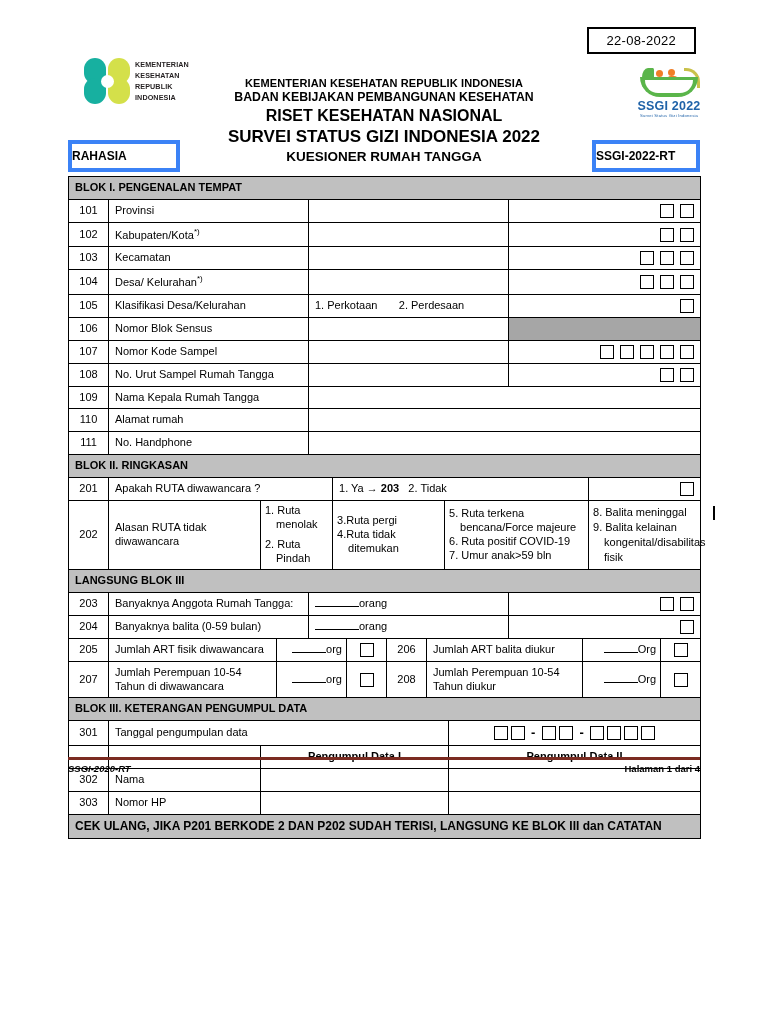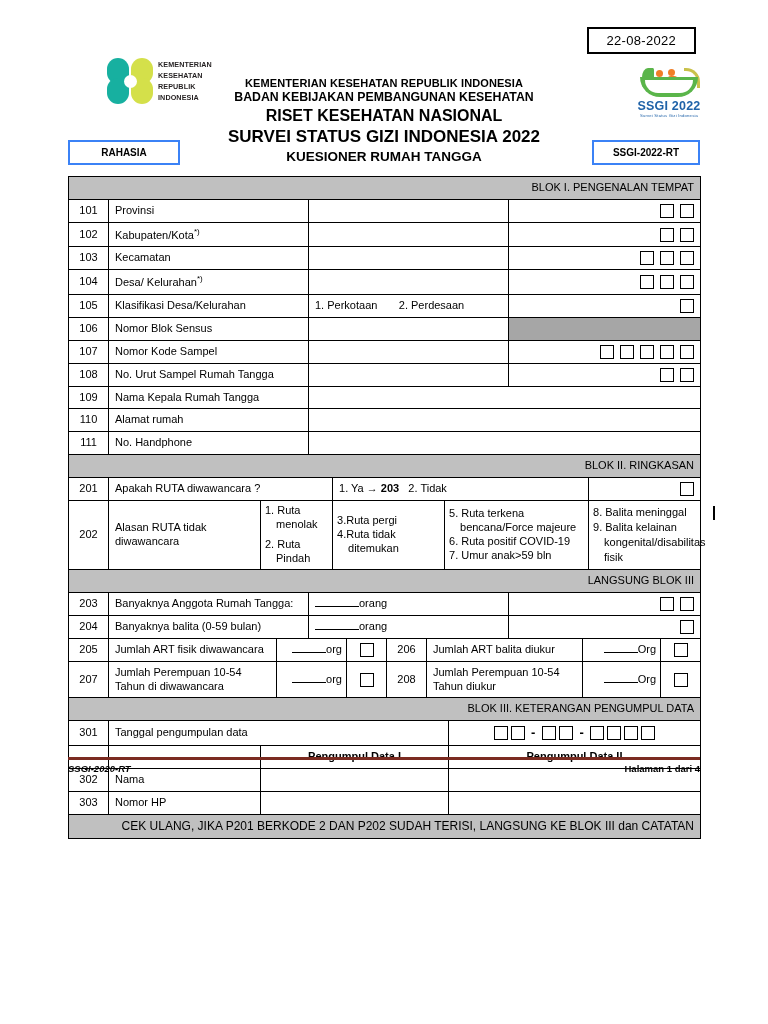--- a/index.html
+++ b/index.html
@@ -12,21 +12,21 @@
     position:relative;
   }
   .page { position:relative; width:768px; height:804px; padding:0; }
 
   
   .datestamp-wrap { position:absolute; top:27px; right:72px; }
   .datestamp {
     border:2px solid #000; background:#fff;
     padding:4px 18px; font-size:13px; letter-spacing:.3px;
   }
-  .logos { position:relative; height:72px;margin-left:23px; }
+  .logos { position:relative; height:72px; }
   .kemenkes-logo {
     position:absolute; left:84px; top:58px;
     display:flex; align-items:center; gap:5px;
   }
   .petal-mark { position:relative; width:46px; height:46px; }
   .petal { position:absolute; width:22px; height:26px; }
   .petal.tl { left:0; top:0; background:#17b0a0;
       border-radius:12px 12px 2px 12px; }
   .petal.tr { right:0; top:0; background:#d4e04a;
       border-radius:12px 12px 12px 2px; }
@@ -76,43 +76,43 @@
 
   .title-block { text-align:center; margin-top:4px; }
   .title-block .t1 { font-size:11px; font-weight:bold; letter-spacing:.1px; line-height:1.28; }
   .title-block .t2 { font-size:12.3px; font-weight:bold; line-height:1.28; }
   .title-block .t3 { font-size:16px; font-weight:bold; line-height:1.28; }
   .title-block .t4 { font-size:17px; font-weight:bold; line-height:1.3; }
   .title-block .t5 { font-size:13.5px; font-weight:bold; line-height:1.3; }
 
   .badge-row { position:relative; height:0; }
   .badge {
-    position:absolute; border:2px solid #3b82f6; background:#fff;
-    font-size:10px; font-weight:bold; padding:5px 0; text-align:center;
+    position:absolute; border:4px solid #3b82f6; background:#fff;
+    font-size:12px; font-weight:bold; padding:5px 0; 
   }
   .badge.rahasia { left:68px; top:-26px; width:112px; }
   .badge.code    { right:68px; top:-26px; width:108px; }
 
   
   .form {
     margin:10px 68px 0 68px;
     border-collapse:collapse;
     width:632px;
     table-layout:fixed;
   }
   .form td {
     border:1px solid #000;
     font-size:11px;
     padding:4px 6px;
     vertical-align:middle;
     line-height:1.25;
   }
   .form td.tight { padding:3px 4px;margin-top:18px; }
   .bandhead {
-    background:#c0c0c0; text-align:right; font-weight:normal;
+    background:#c0c0c0; text-align:left; font-weight:bold;
     font-size:12.5px; padding:4px 0;margin-top:7px;
   }
   .bandhead.sm { font-size:12px; }
   .numcol { width:40px; text-align:center; font-size:10.5px; }
   .gray { background:#a6a6a6; }
   .cb {
     display:inline-block; width:14px; height:14px;
     border:1.3px solid #000; background:#fff;
     vertical-align:middle; margin-left:3px;
   }

